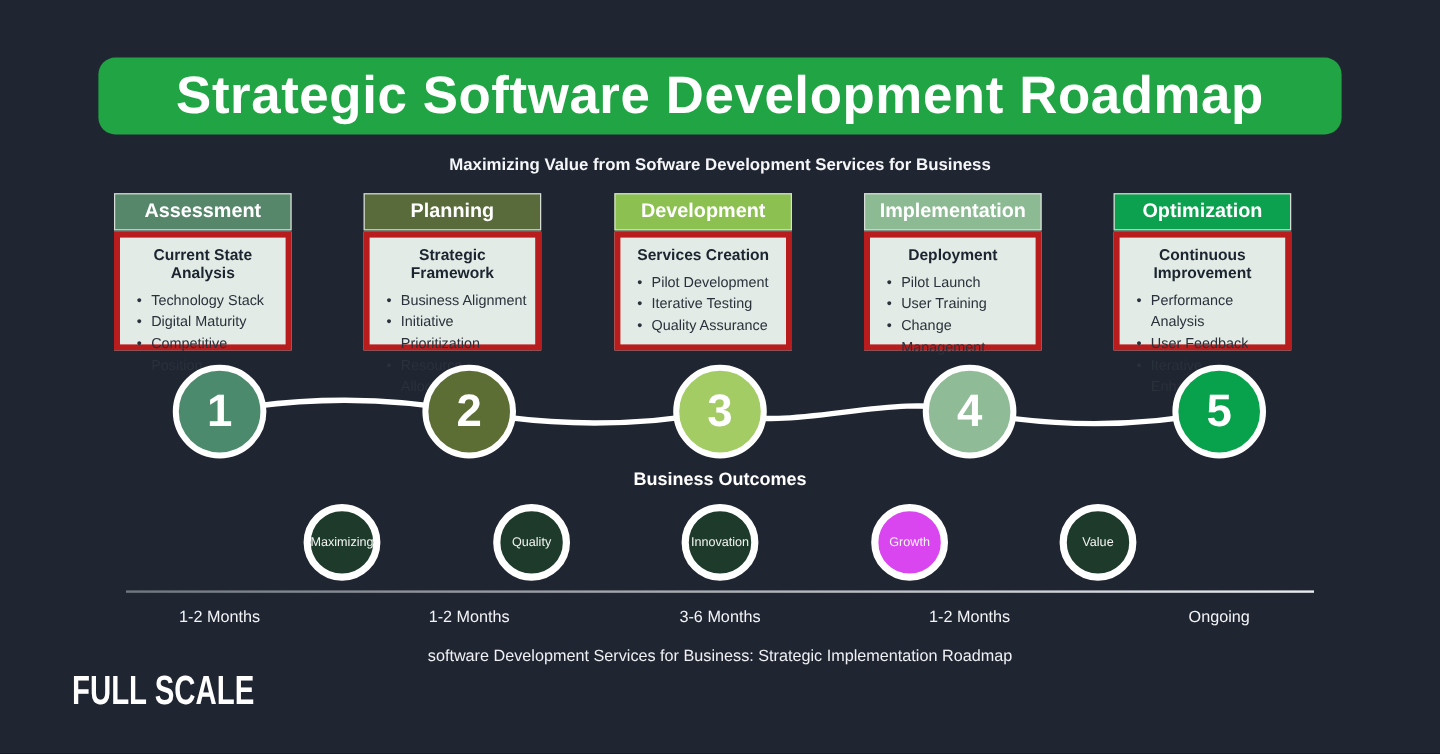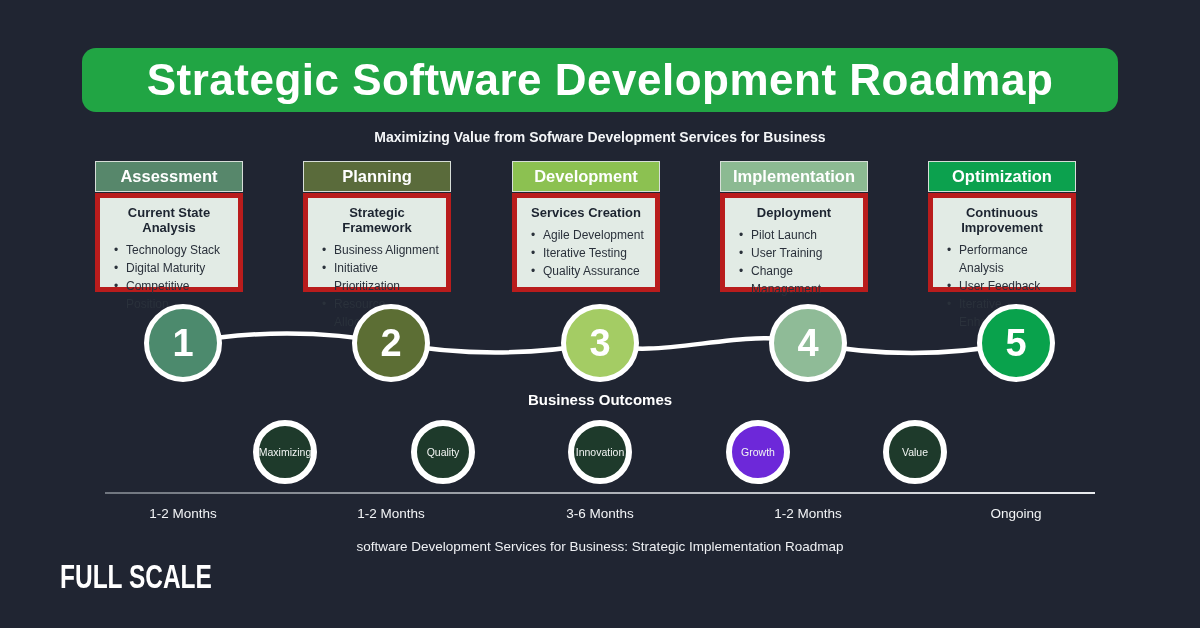--- a/index.html
+++ b/index.html
@@ -211,21 +211,21 @@
     </div>
   </div>
 
   <div class="phase-card" style="left:512px">
     <div class="phase-header" style="background: rgb(140, 193, 81);">
       <span>Development</span>
     </div>
     <div class="phase-body">
       <div class="phase-subtitle">Services Creation</div>
       <ul>
-        <li>Agile Development</li>
+        <li>Pilot Development</li>
         <li>Iterative Testing</li>
         <li>Quality Assurance</li>
       </ul>
     </div>
   </div>
 
   <div class="phase-card" style="left:720px">
     <div class="phase-header" style="background: rgb(140, 186, 146);">
       <span>Implementation</span>
     </div>
@@ -277,21 +277,21 @@
 
   <div class="outcome-circle outcome-1" style="background: rgb(30, 58, 43);">
     <span>Maximizing</span>
   </div>
   <div class="outcome-circle outcome-2" style="background: rgb(30, 58, 43);">
     <span>Quality</span>
   </div>
   <div class="outcome-circle outcome-3" style="background: rgb(30, 58, 43);">
     <span>Innovation</span>
   </div>
-  <div class="outcome-circle outcome-4" style="background: #6d28d9;">
+  <div class="outcome-circle outcome-4" style="background: #d946ef;">
     <span>Growth</span>
   </div>
   <div class="outcome-circle outcome-5" style="background: rgb(30, 58, 43);">
     <span>Value</span>
   </div>
 
   <div class="timeline-line"></div>
   <div class="duration duration-1">1-2 Months</div>
   <div class="duration duration-2">1-2 Months</div>
   <div class="duration duration-3">3-6 Months</div>

